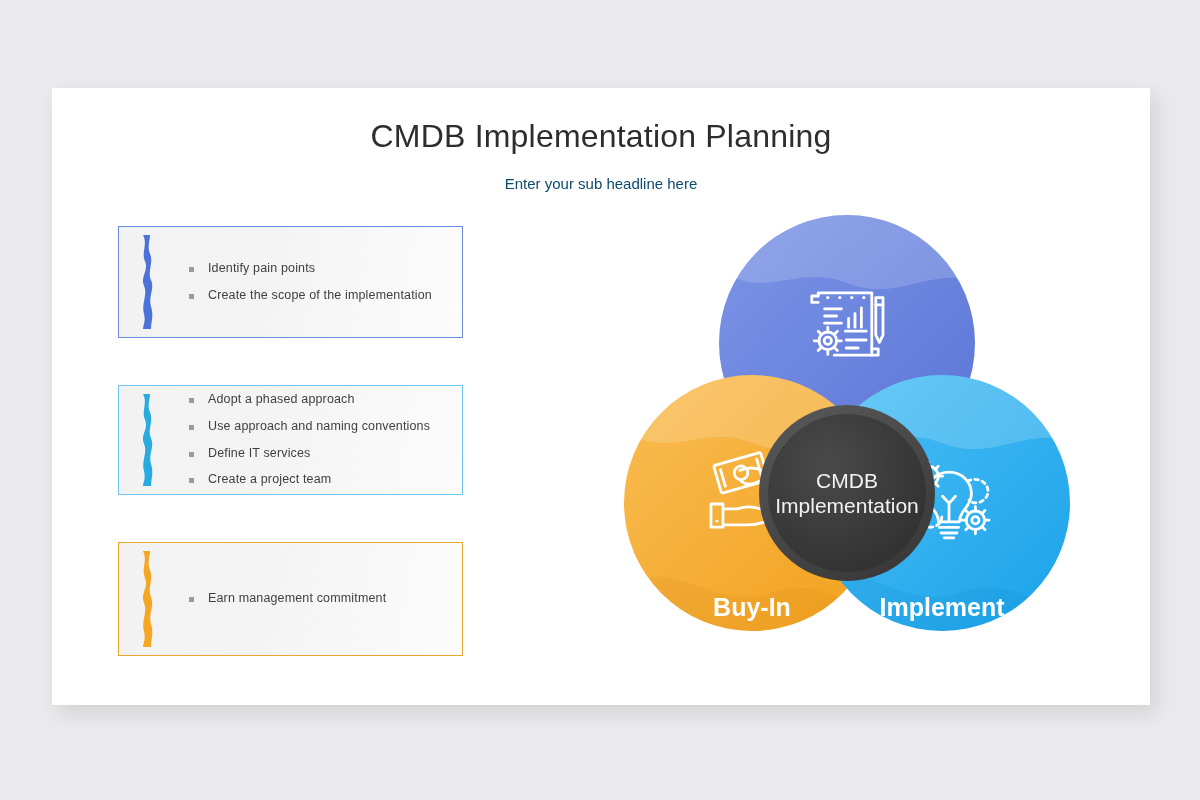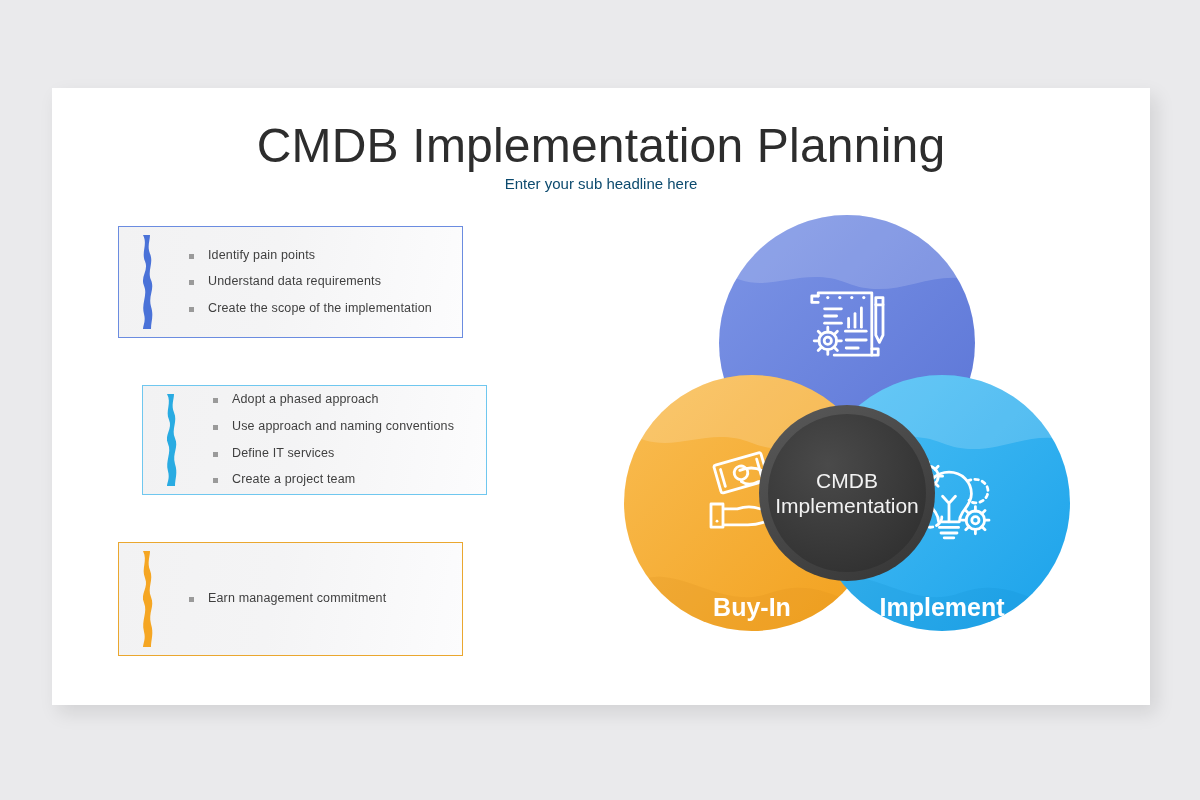--- a/index.html
+++ b/index.html
@@ -16,39 +16,39 @@
     left:52px; top:88px;
     width:1098px; height:617px;
     background:#ffffff;
     box-shadow: 6px 8px 18px rgba(0,0,0,0.10);
   }
 
   
   .title {
     position:absolute; left:0; top:30px; width:100%;
     text-align:center;
-    font-size:48px; font-weight:400; color:#2d2d2d;
+    font-size:32px; font-weight:400; color:#2d2d2d;
     letter-spacing:0.2px;
   }
   .subtitle {
     position:absolute; left:0; top:87px; width:100%;
     text-align:center;
     font-size:15px; font-weight:400; color:#0c4a6e;
   }
 
   
   .cards { position:absolute; left:0px; top:0px; }
   .card {
     position:absolute;
     width:345px;
     background:linear-gradient(100deg,#f2f2f3 0%,#f4f4f5 45%,#fcfcfd 100%);
     border:1px solid #c9c9c9;
   }
   .card.c1 { left:66px; top:138px;  height:112px; border-color:#6b8ce0; }
-  .card.c2 { left:66px; top:297px;  height:110px; border-color:#6fc7ef;margin-left:24px; }
+  .card.c2 { left:66px; top:297px;  height:110px; border-color:#6fc7ef; }
   .card.c3 { left:66px; top:454px;  height:114px; border-color:#eaa72f; }
 
   .wave { position:absolute; left:16px; top:8px; height:calc(100% - 16px); width:22px; }
   .wave svg { width:100%; height:100%; display:block; }
 
   .bullets { position:absolute; left:70px; top:0; right:4px; height:100%;
              display:flex; flex-direction:column; justify-content:center; }
   .bullet { display:flex; align-items:flex-start; margin:5.5px 0; }
   .bullet .sq {
     width:5px; height:5px; background:#9a9a9a;
@@ -81,24 +81,20 @@
         <div class="wave">
           <svg viewBox="0 0 22 100" preserveAspectRatio="none">
             <path d="M8 0 C13 10, 6 18, 10 28 C14 38, 5 44, 9 54 C13 64, 6 72, 9 84 C11 92, 8 96, 8 100
                      L16 100 C16 92, 19 86, 16 76 C13 64, 20 58, 16 48 C12 38, 19 30, 15 20 C12 12, 15 6, 15 0 Z" fill="#4a72d8"></path>
           </svg>
         </div>
         <div class="bullets">
           <div class="bullet">
             <span class="sq"></span>
             <span class="txt">Identify pain points</span>
-          </div>
-          <div class="bullet">
-            <span class="sq"></span>
-            <span class="txt">Understand data requirements</span>
           </div>
           <div class="bullet">
             <span class="sq"></span>
             <span class="txt">Create the scope of the implementation</span>
           </div>
         </div>
       </div>
 
       <div class="card c2">
         <div class="wave">

